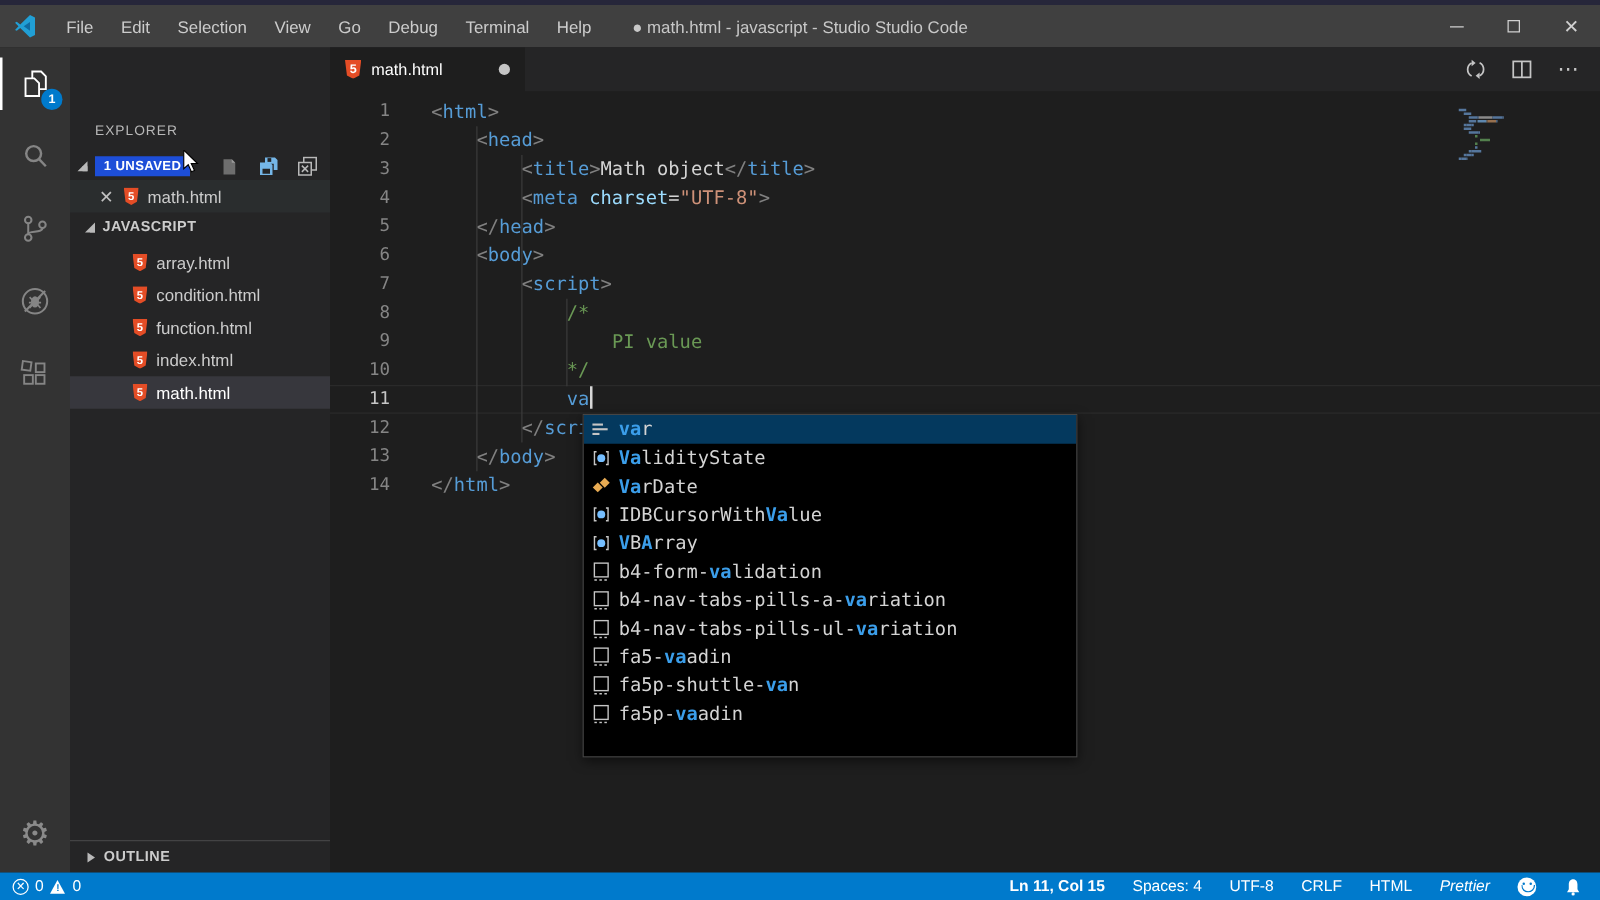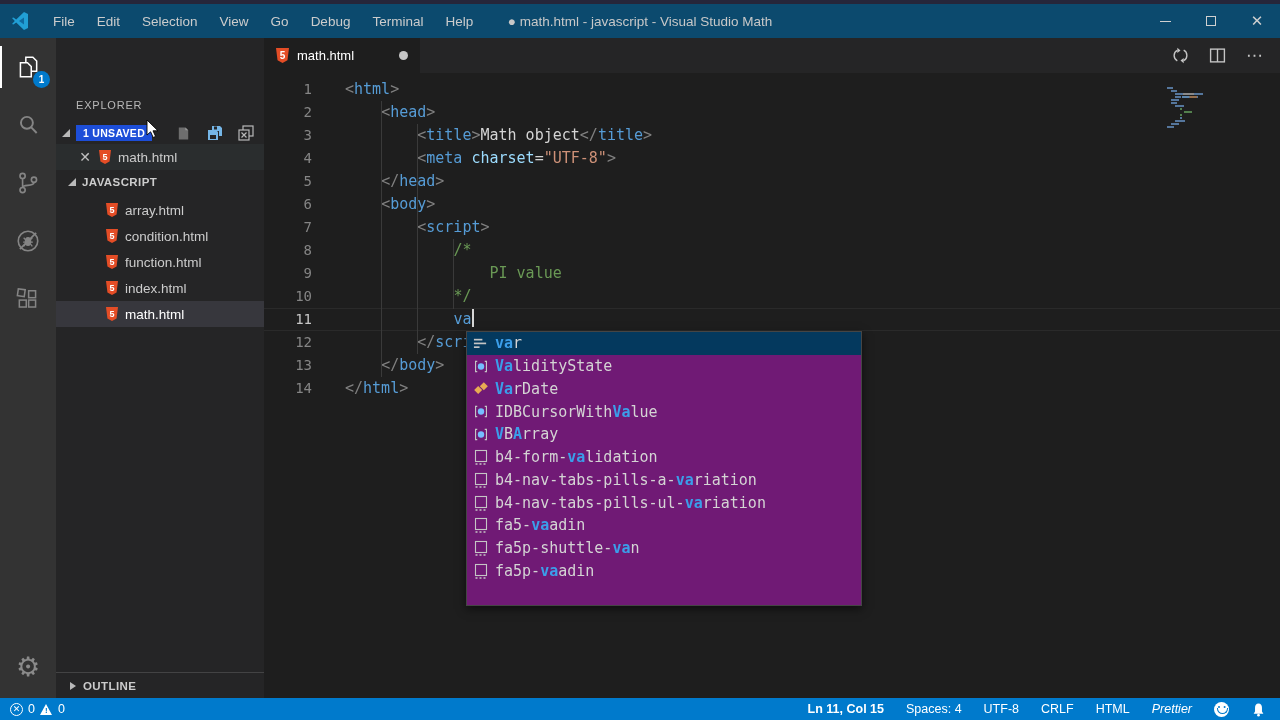--- a/index.html
+++ b/index.html
@@ -1,21 +1,21 @@
 <!DOCTYPE html>
 <html style="--accent: #007acc; --hl: #3b9eea; --selrow: #04395e; --htmlicon: #e44d26;"><head>
 <meta charset="utf-8">
 <style>
   * { margin:0; padding:0; box-sizing:border-box; }
   html,body { width:1280px; height:720px; overflow:hidden; background:#1e1e1e;
               font-family:"Liberation Sans", sans-serif; }
 
   
   .titlebar { position:absolute; left:0; top:0; width:1280px; height:38px;
-              background:#0c4a6e; display:flex; align-items:center; color:#cccccc;
+              background:#404040; display:flex; align-items:center; color:#cccccc;
               border-top:4px solid #26263a; }
   .logo { width:20px; height:20px; margin:0 12px 0 10px; flex:none; }
   .menubar { display:flex; align-items:center; height:100%; }
   .menu-item { padding:0 11px; font-size:13.5px; height:100%; display:flex; align-items:center; cursor:default; }
   .win-title { position:absolute; left:50%; transform:translateX(-50%); font-size:13.5px; color:#c8c8c8; white-space:nowrap; }
   .win-controls { margin-left:auto; display:flex; height:100%; }
   .wc { width:46px; height:100%; display:flex; align-items:center; justify-content:center; color:#d0d0d0; }
   .wc-min { width:11px; height:1px; background:#d0d0d0; }
   .wc-max { width:10px; height:10px; border:1px solid #d0d0d0; }
   .wc-close { font-size:15px; }
@@ -81,21 +81,21 @@
   .tk-p{color:#808080}.tk-tag{color:#569cd6}.tk-txt{color:#d4d4d4}.tk-attr{color:#9cdcfe}
   .tk-op{color:#d4d4d4}.tk-str{color:#ce9178}.tk-cmt{color:#6a9955}.tk-kw{color:#569cd6}
   .minimap { position:absolute; top:5px; right:65px; width:48px; }
   .mm-line { height:2px; margin-bottom:1px; white-space:nowrap; font-size:0; }
   .mm-seg { display:inline-block; height:2px; }
   .mm-ws{background:transparent}.mm-p,.mm-tag,.mm-kw{background:#55769c}.mm-txt{background:#8a8a8a}
   .mm-attr{background:#5e87ad}.mm-op{background:#777}.mm-str{background:#96704f}.mm-cmt{background:#53804d}
 
   
   .suggest { position:absolute; left:466px; top:331px; width:396px; height:275px; z-index:30;
-             background:#701a75; border:1px solid #454545; box-shadow:0 3px 9px rgba(0,0,0,.55);
+             background:#000000; border:1px solid #454545; box-shadow:0 3px 9px rgba(0,0,0,.55);
              overflow:hidden; }
   .sg-row { height:22.75px; display:flex; align-items:center; gap:6px; padding:0 6px 0 5px;
             font-family:"DejaVu Sans Mono", monospace; font-size:15px; color:#d4d4d4; }
   .sg-row.sel { background:var(--selrow); }
   .sg-icon { width:17px; height:16px; flex:none; display:flex; align-items:center; justify-content:center; }
   .sg-label { white-space:pre; }
   .sg-label .hl { color:var(--hl); font-weight:bold; }
 
   
   .statusbar { position:absolute; left:0; right:0; bottom:0; height:22px; background:var(--accent);
@@ -131,21 +131,21 @@
   <div class="menubar">
       <div class="menu-item">File</div>
       <div class="menu-item">Edit</div>
       <div class="menu-item">Selection</div>
       <div class="menu-item">View</div>
       <div class="menu-item">Go</div>
       <div class="menu-item">Debug</div>
       <div class="menu-item">Terminal</div>
       <div class="menu-item">Help</div>
     </div>
-  <div class="win-title">● math.html - javascript - Visual Studio Math</div>
+  <div class="win-title">● math.html - javascript - Studio Studio Code</div>
   <div class="win-controls">
     <div class="wc">
         <span class="wc-min"></span>
       </div>
     <div class="wc">
         <span class="wc-max"></span>
       </div>
     <div class="wc wc-close">
         <span>✕</span>
       </div>

